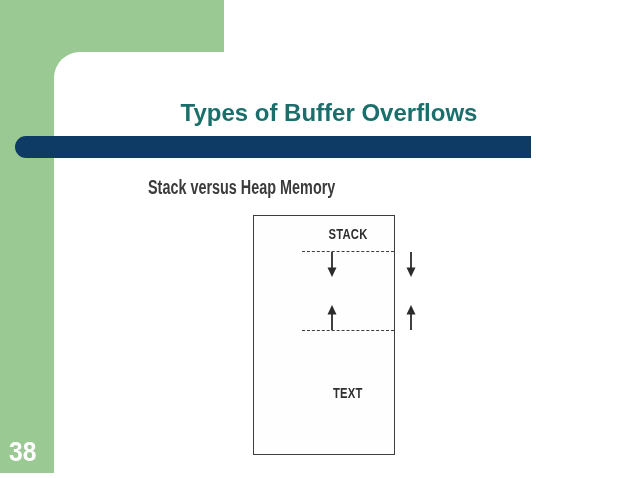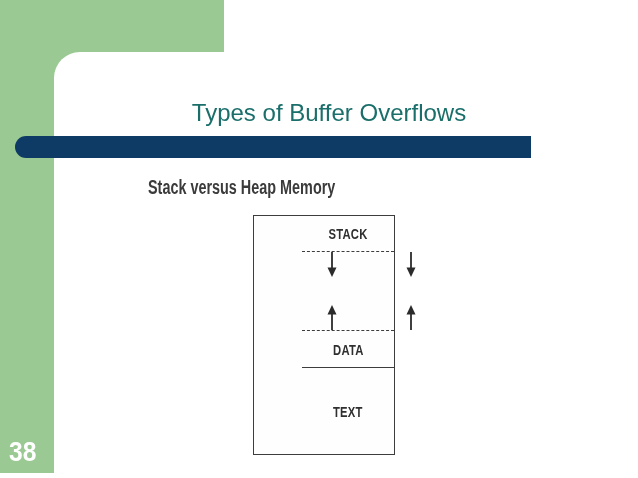--- a/index.html
+++ b/index.html
@@ -40,21 +40,21 @@
     position: absolute; left: 15px; top: 136px;
     width: 516px; height: 22px;
     background: var(--accent-navy);
     border-radius: 11px 0 0 11px;
     z-index: 4;
   }
   .title {
     position: absolute; top: 98px; left: 329px;
     transform: translateX(-50%);
     margin: 0;
-    font-size: 24px; font-weight: 400;
+    font-size: 24px; font-weight: 700;
     line-height: 30px;
     white-space: nowrap;
     color: var(--title-teal);
     z-index: 5;
   }
   .page-number {
     position: absolute; left: 9px; top: 436px;
     font-size: 28px; font-weight: bold;
     color: var(--page-number-white);
     transform: scaleX(0.88);
@@ -140,23 +140,20 @@
         <path d="M6 0 L1.5 9.5 L10.5 9.5 Z" fill="currentColor"></path>
         <line x1="6" y1="8.5" x2="6" y2="25" stroke="currentColor" stroke-width="1.8"></line>
       </svg>
       <svg class="arrow arrow-u2" viewBox="0 0 12 25">
         <path d="M6 0 L1.5 9.5 L10.5 9.5 Z" fill="currentColor"></path>
         <line x1="6" y1="8.5" x2="6" y2="25" stroke="currentColor" stroke-width="1.8"></line>
       </svg>
     </div>
 
 
-    <div class="region region-data">
-      <span class="mlabel">DATA</span>
-    </div>
 
     <div class="region region-text">
       <span class="mlabel">TEXT</span>
     </div>
 
   </div>
 
 </div>
 
 </body></html>

